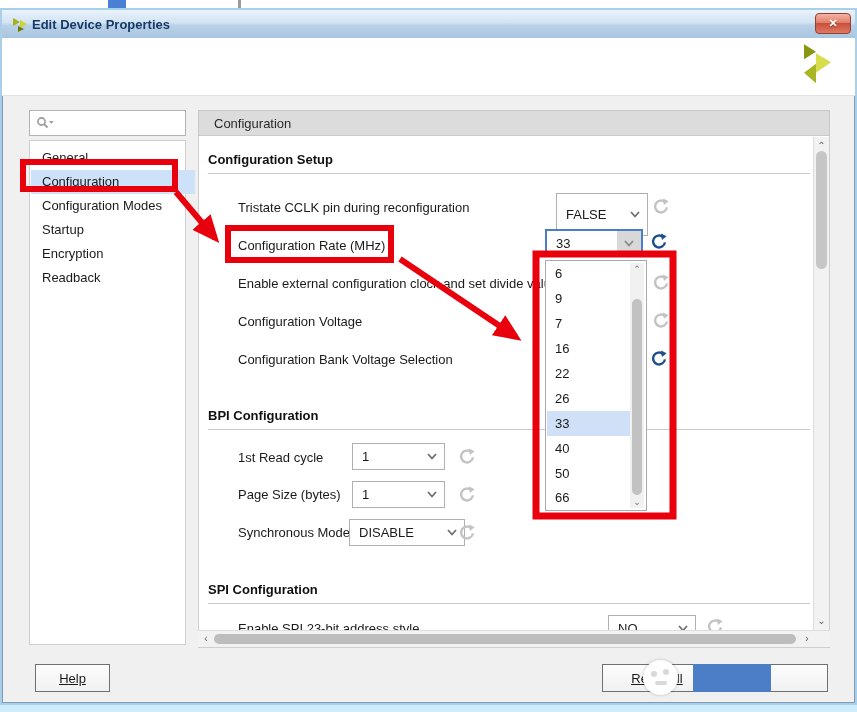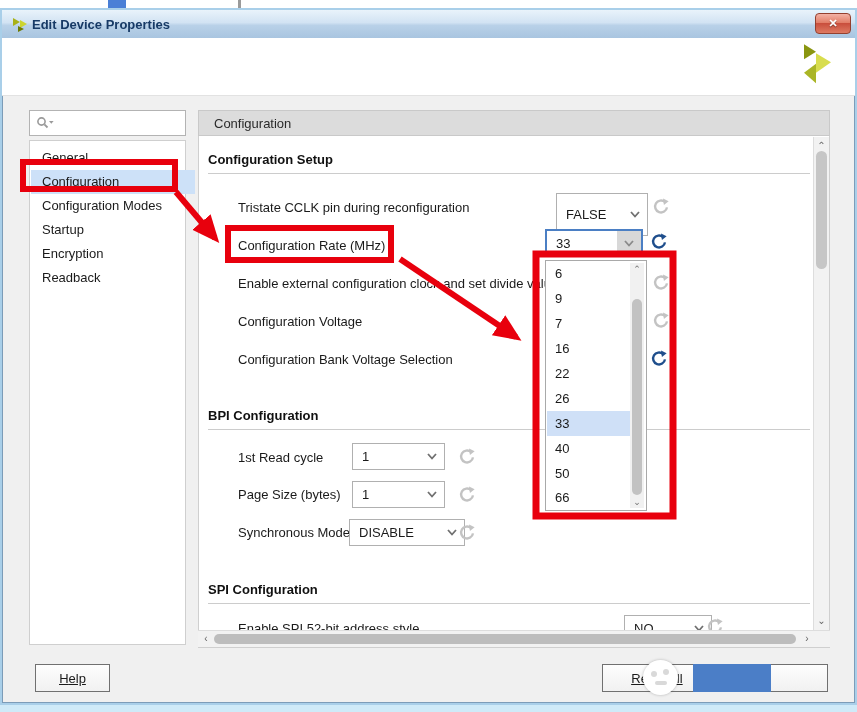--- a/index.html
+++ b/index.html
@@ -235,22 +235,22 @@
       </span>
   </div>
   <svg class="abs refresh gray" style="left:458px;top:524px" viewBox="0 0 16 16">
     <path d="M11.6 3.6 A5.3 5.3 0 1 0 13.3 8.3" fill="none" stroke="currentColor" stroke-width="2.1"></path>
     <polygon points="9.8,0.4 14.8,2.8 10.6,6.2" fill="currentColor"></polygon>
   </svg>
 
   <div class="abs sect" style="left:208px;top:582px">SPI Configuration</div>
   <div class="abs rule" style="left:208px;top:603px;width:602px"></div>
 
-  <div class="abs flabel" style="left:238px;top:621px">Enable SPI 52-bit address style</div>
-  <div class="abs combo" style="left:624px;top:615px;width:88px;height:27px">
+  <div class="abs flabel" style="left:238px;top:621px">Enable SPI 23-bit address style</div>
+  <div class="abs combo" style="left:608px;top:615px;width:88px;height:27px">
     <span class="val">NO</span>
     <span class="dd">
         <svg width="10" height="7" viewBox="0 0 10 7">
       <polyline points="1,1 5,5.5 9,1" fill="none" stroke="#707070" stroke-width="1.8"></polyline>
         </svg>
       </span>
   </div>
   <svg class="abs refresh gray" style="left:706px;top:618px" viewBox="0 0 16 16">
     <path d="M11.6 3.6 A5.3 5.3 0 1 0 13.3 8.3" fill="none" stroke="currentColor" stroke-width="2.1"></path>
     <polygon points="9.8,0.4 14.8,2.8 10.6,6.2" fill="currentColor"></polygon>

